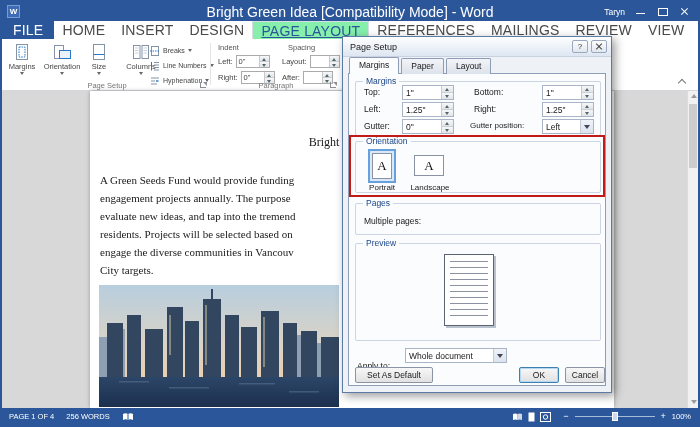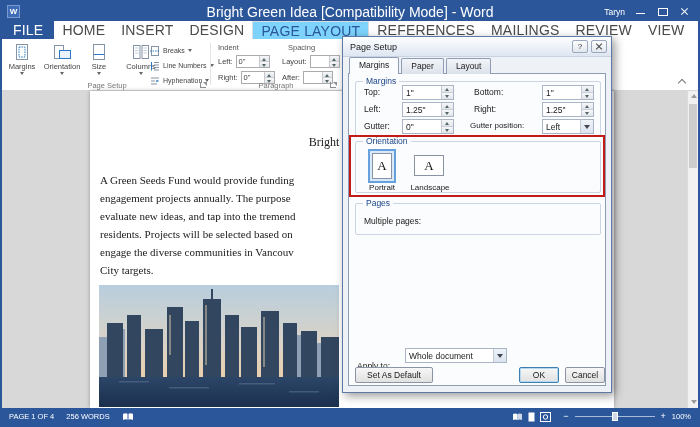--- a/index.html
+++ b/index.html
@@ -16,21 +16,21 @@
   .wb.min::after { content:""; position:absolute; left:2px; right:2px; bottom:3px; height:1px; background:#fff; }
   .wb.max::after { content:""; position:absolute; left:2px; top:2px; width:8px; height:6px; border:1px solid #fff; }
   .wb.close::before, .wb.close::after { content:""; position:absolute; left:2px; top:5px; width:9px; height:1px; background:#fff; }
   .wb.close::before { transform:rotate(45deg); }
   .wb.close::after { transform:rotate(-45deg); }
 
   
   .tabrow { position:absolute; top:19px; left:0; right:0; height:18px; background:#fff; display:flex; font-size:14px; color:#4a4a4a; }
   .tab { padding:0 8px; display:flex; align-items:center; height:100%; letter-spacing:.2px; }
   .tab.file { background:#2b579a; color:#fff; padding:0 11px; }
-  .tab.active { color:#2b579a; background:#7dd3fc; border:1px solid #d8dde3; border-bottom:none; }
+  .tab.active { color:#2b579a; background:#86efac; border:1px solid #d8dde3; border-bottom:none;text-decoration:underline; }
 
   
   .ribbon { position:absolute; top:37px; left:0; right:0; height:52px; background:#fff; border-bottom:1px solid #d4d8dd; }
   .rgroup { position:absolute; top:0; height:52px; }
   .g-pagesetup { left:2px; width:206px; }
   .g-paragraph { left:210px; width:128px; }
   .gsep { position:absolute; top:4px; height:42px; width:1px; background:#e2e4e7; }
   .group-label { position:absolute; bottom:1px; left:0; right:0; text-align:center; font-size:7.5px; color:#777; }
   .launcher { position:absolute; right:2px; bottom:2px; width:8px; height:8px; }
   .launcher::before { content:""; position:absolute; left:0; bottom:1px; width:5px; height:5px; border-left:1px solid #8c8f94; border-bottom:1px solid #8c8f94; }
@@ -406,20 +406,26 @@
         </div>
       <span class="olabel" style="left:6px;width:40px">Portrait</span>
       <span class="olabel" style="left:50px;width:48px">Landscape</span>
     </div>
 
     <div class="grp g-pages">
       <span class="legend">Pages</span>
       <span class="flabel" style="left:8px;top:12px">Multiple pages:</span>
     </div>
 
+    <div class="grp g-preview">
+      <span class="legend">Preview</span>
+      <div class="pv-page">
+          <div class="pv-lines"></div>
+        </div>
+    </div>
 
     <span class="flabel" style="left:14px;top:324px;z-index:2">Apply to:</span>
     <span class="dd" style="left:62px;top:311px;width:102px;z-index:2">
         <span class="dval">Whole document</span>
         <span class="dbtn"></span>
       </span>
 
     <div class="btnc" style="left:12px;top:330px;width:78px">Set As Default</div>
     <div class="btnc default" style="left:176px;top:330px;width:40px">OK</div>
     <div class="btnc" style="left:222px;top:330px;width:40px">Cancel</div>

